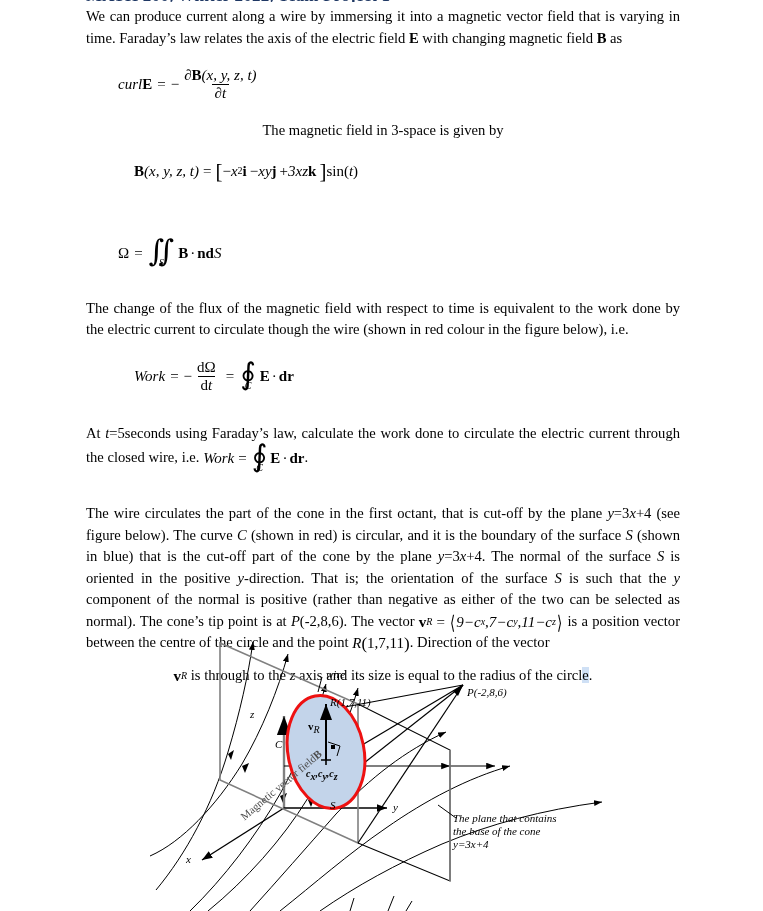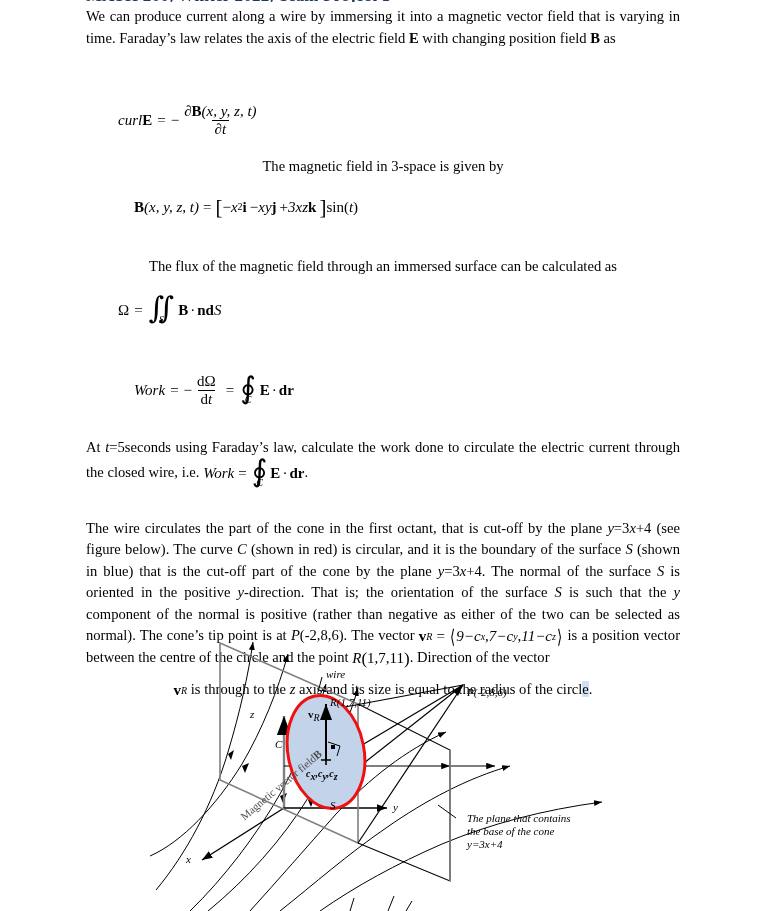--- a/index.html
+++ b/index.html
@@ -113,25 +113,25 @@
 </style>
 </head>
 <body>
 
 <div id="page">
 
   <div class="cut-heading">MATH 200, Winter 2022, Team Project 1</div>
 
   <div class="content">
 
-    <p class="para"><span>We can produce current along a wire by immersing it into a magnetic vector field that is varying in time. Faraday</span>’<span>s law relates the axis of the electric field </span><span class="bf">E</span><span> with changing position field </span><span class="bf">B</span><span> as</span></p>
-
-    <div class="gap-l"></div>
-
-    <div class="math" style="margin-left:32px;margin-top:36px;">
+    <p class="para"><span>We can produce current along a wire by immersing it into a magnetic vector field that is varying in time. Faraday</span>’<span>s law relates the axis of the electric field </span><span class="bf">E</span><span> with changing magnetic field </span><span class="bf">B</span><span> as</span></p>
+
+    <div class="gap-l"></div>
+
+    <div class="math" style="margin-left:32px;">
       <span class="mi">curl</span>
         <span class="mb">E</span>
       <span style="margin:0 5px;">=</span>
       <span>−</span>
       <span class="frac">
         <span class="num"><span>∂</span><span class="mb">B</span><span class="mi">(x, y, z, t)</span></span>
         <span class="den"><span>∂</span><span class="mi">t</span></span>
       </span>
     </div>
 
@@ -160,41 +160,41 @@
       <span>sin(</span>
         <span class="mi">t</span>
         <span>)</span>
     </div>
 
     <div class="gap-l"></div>
 
 
     <div class="gap-l"></div>
 
-    <p class="para nojust">The flux of the magnetic field through an immersed surface can be calculated as</p>
 
     <div class="gap-l"></div>
 
     <div class="math" style="margin-left:32px;">
       <span>Ω</span>
       <span style="margin:0 5px;">=</span>
       <span class="intwrap">
         <span class="bigint">∬</span>
         <span class="sub" style="font-size:10px;">S</span>
       </span>
       <span class="mb" style="margin-left:3px;">B</span>
         <span style="margin:0 2px;">·</span>
         <span class="mb">n</span>
         <span class="mb">d</span>
         <span class="mi">S</span>
     </div>
 
     <div class="gap-l"></div>
     <div class="gap-s"></div>
 
+    <p class="para">The change of the flux of the magnetic field with respect to time is equivalent to the work done by the electric current to circulate though the wire (shown in red colour in the figure below), i.e.</p>
 
     <div class="gap-l"></div>
 
     <div class="math" style="margin-left:48px;">
       <span class="mi">Work</span>
       <span style="margin:0 5px;">=</span>
       <span>−</span>
       <span class="frac">
         <span class="num"><span>d</span><span>Ω</span></span>
         <span class="den"><span>d</span><span class="mi">t</span></span>
@@ -345,36 +345,36 @@
         <line x1="288" y1="177" x2="306" y2="190" stroke="#000" stroke-width="1"></line>
       </g>
     </svg>
 
     <div class="figlabel it" style="left:176px; top:40px;">wire</div>
 
     <div class="figlabel it" style="left:317px; top:58px;font-style:italic;">P(-2,8,6)</div>
 
     <div class="figlabel it" style="left:180px; top:68px;">R(1,7,11)</div>
 
-    <div class="figlabel" style="left:158px; top:80px;text-align:center;"><span class="bf">v</span><span class="sub it">R</span></div>
+    <div class="figlabel" style="left:158px; top:92px;text-align:center;"><span class="bf">v</span><span class="sub it">R</span></div>
 
     <div class="figlabel it" style="left:156px; top:140px; font-size:10px;font-weight:bold;"><span>c</span><span class="sub">x</span><span>,c</span><span class="sub">y</span><span>,c</span><span class="sub">z</span></div>
 
     <div class="figlabel it" style="left:125px; top:110px;">C</div>
 
     <div class="figlabel it" style="left:180px; top:171px;">S</div>
 
     <div class="figlabel it" style="left:100px; top:80px;">z</div>
 
     <div class="figlabel it" style="left:243px; top:173px;">y</div>
 
     <div class="figlabel it" style="left:36px; top:225px;">x</div>
 
     <div class="figlabel" style="left:88px; top:185px; transform:rotate(-40deg); transform-origin:0 0; color:#4d4d4d;"><span>Magnetic vector field</span><span class="bf">B</span></div>
 
-    <div class="figlabel it" style="left:317px; top:184px; line-height:13px;">
+    <div class="figlabel it" style="left:303px; top:184px; line-height:13px;">
       <div>The plane that contains</div>
       <div>the base of the cone</div>
       <div>y=3x+4</div>
     </div>
   </div>
 
 </div>
 
 </body></html>

